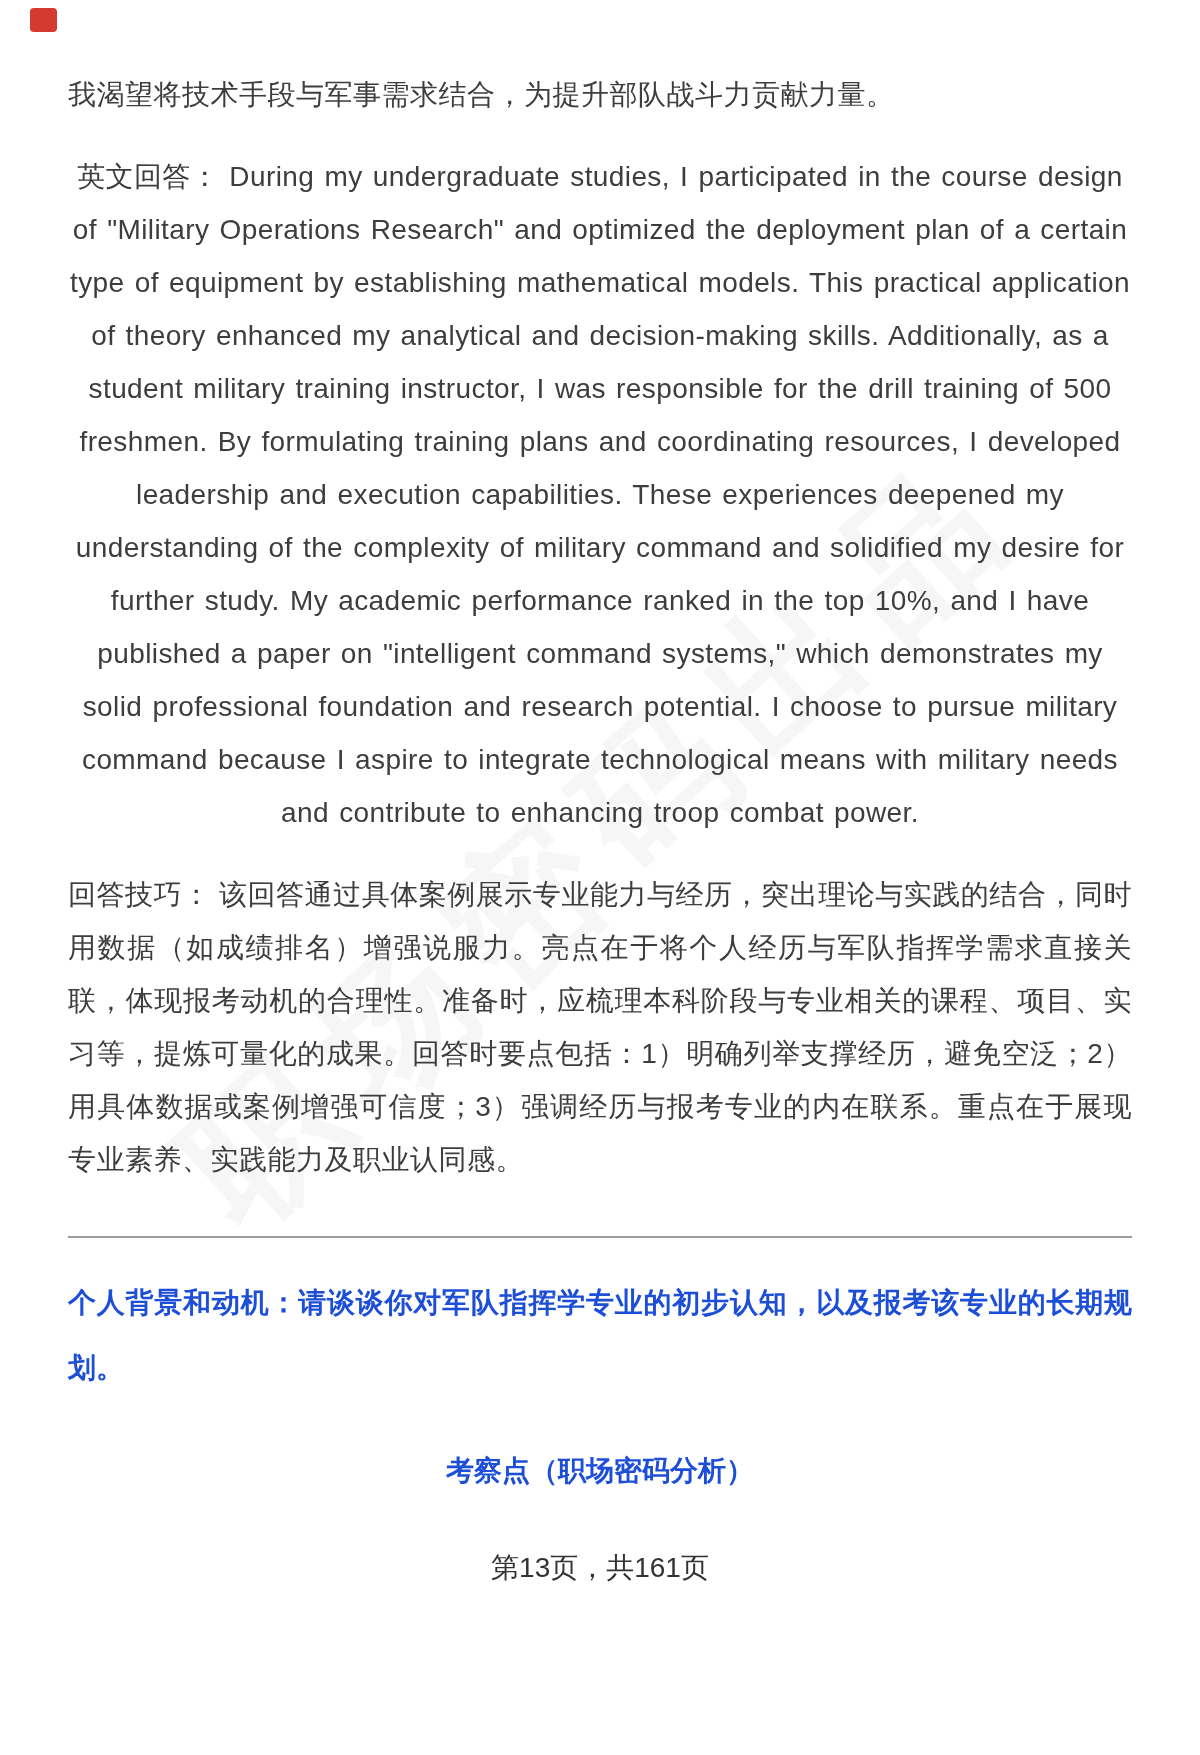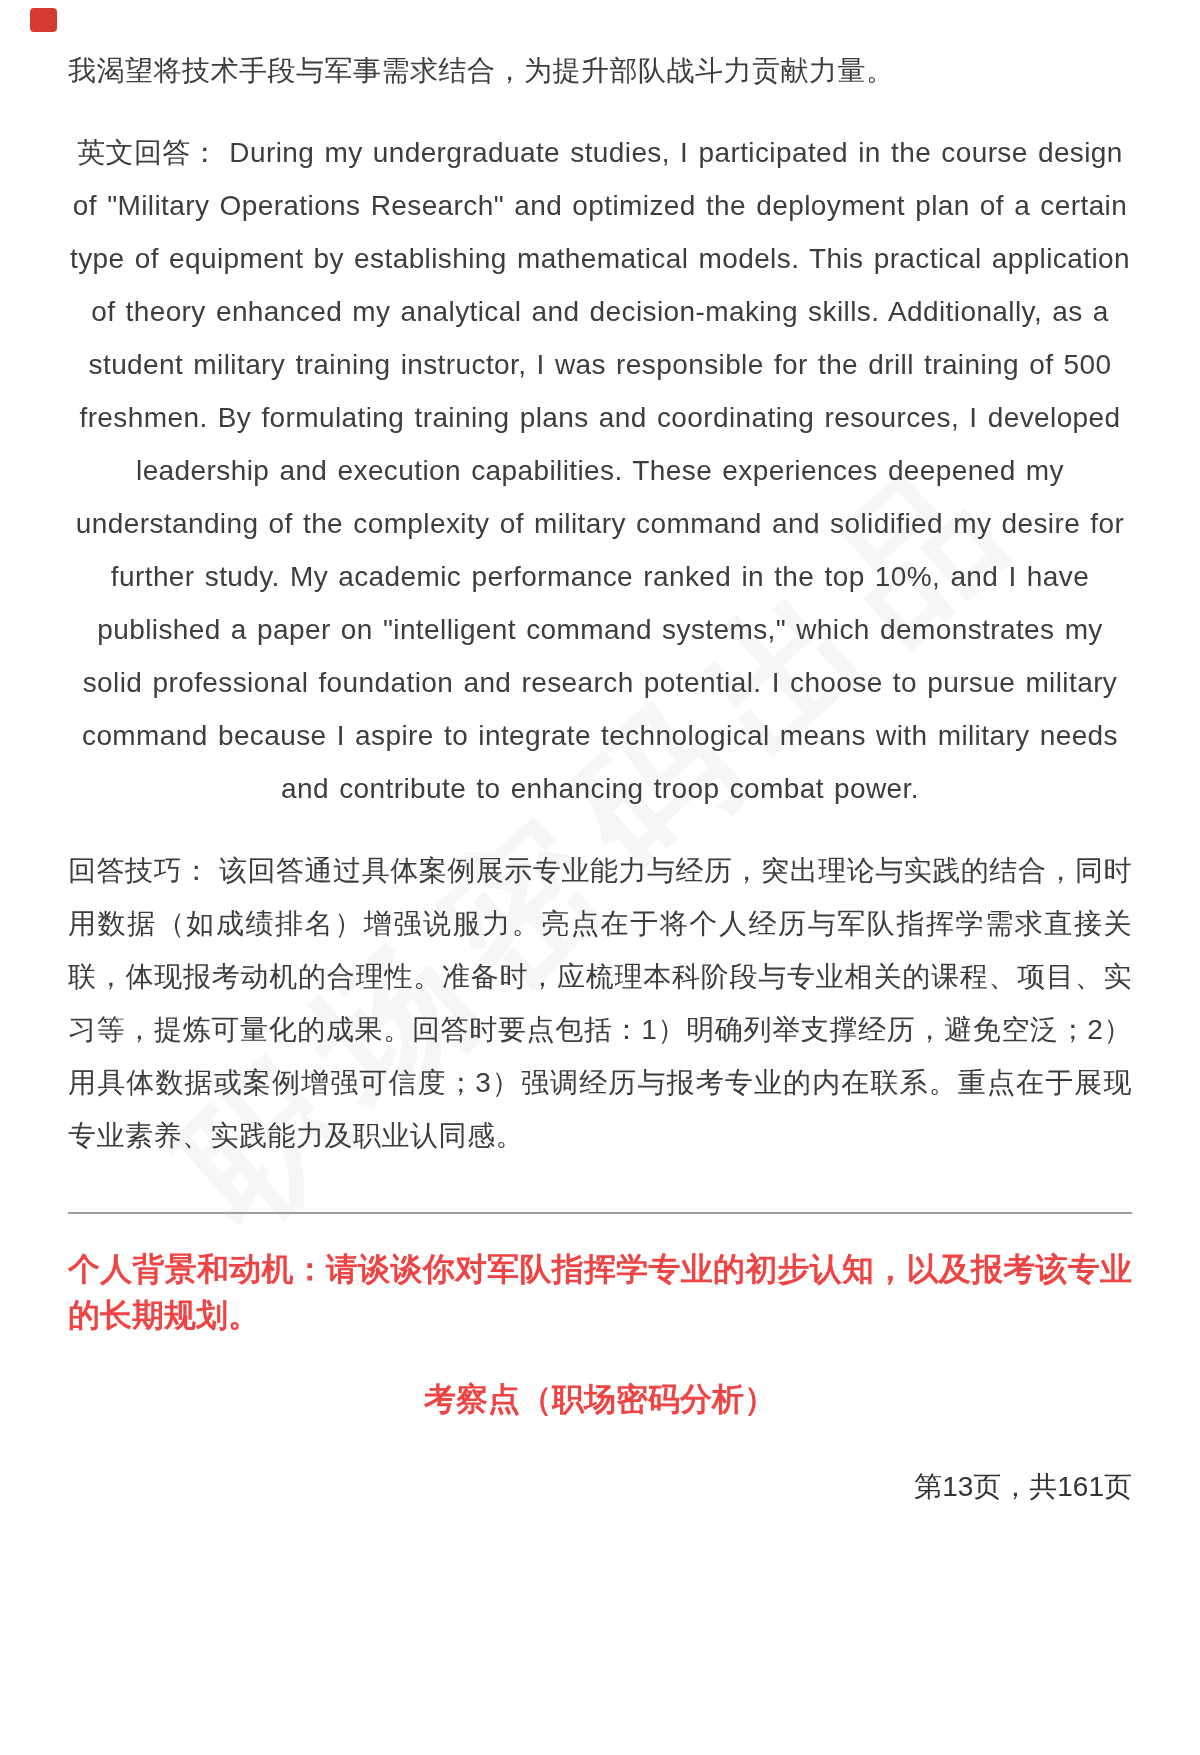--- a/index.html
+++ b/index.html
@@ -38,21 +38,21 @@
     left: 30px;
     width: 27px;
     height: 24px;
     background: #d43a2f;
     border-radius: 4px;
     z-index: 2;
   }
   .content {
     position: relative;
     z-index: 1;
-    padding: 44px 68px 0 68px;
+    padding: 68px 68px 0 68px;
     color: #3d3d3d;
   }
   .para {
     font-size: 28px;
     line-height: 53px;
     margin-bottom: 29px;
     color: #3d3d3d;
   }
   .para.cjk {
     text-align: justify;
@@ -63,34 +63,34 @@
     letter-spacing: 0.4px;
     word-spacing: 2px;
   }
   .label { color: #3d3d3d; }
   .divider {
     border: none;
     border-top: 2px solid #9d9d9d;
     margin: 50px 0 32px 0;
   }
   .heading-red {
-    color: #ef4444;
+    color: #1d4ed8;
     font-weight: bold;
-    font-size: 32px;
-    line-height: 46px;
+    font-size: 28px;
+    line-height: 65px;
     margin-bottom: 0;
     text-align: justify;
   }
   .heading-red.sub {
     margin-top: 38px;
     text-align: center;
   }
   .footer {
     margin-top: 46px;
-    text-align: right;
+    text-align: center;
     font-size: 28px;
     color: #333333;
   }
 </style>
 </head>
 <body>
 
 <div class="page">
 
   <div class="watermark">职场密码出品</div>

